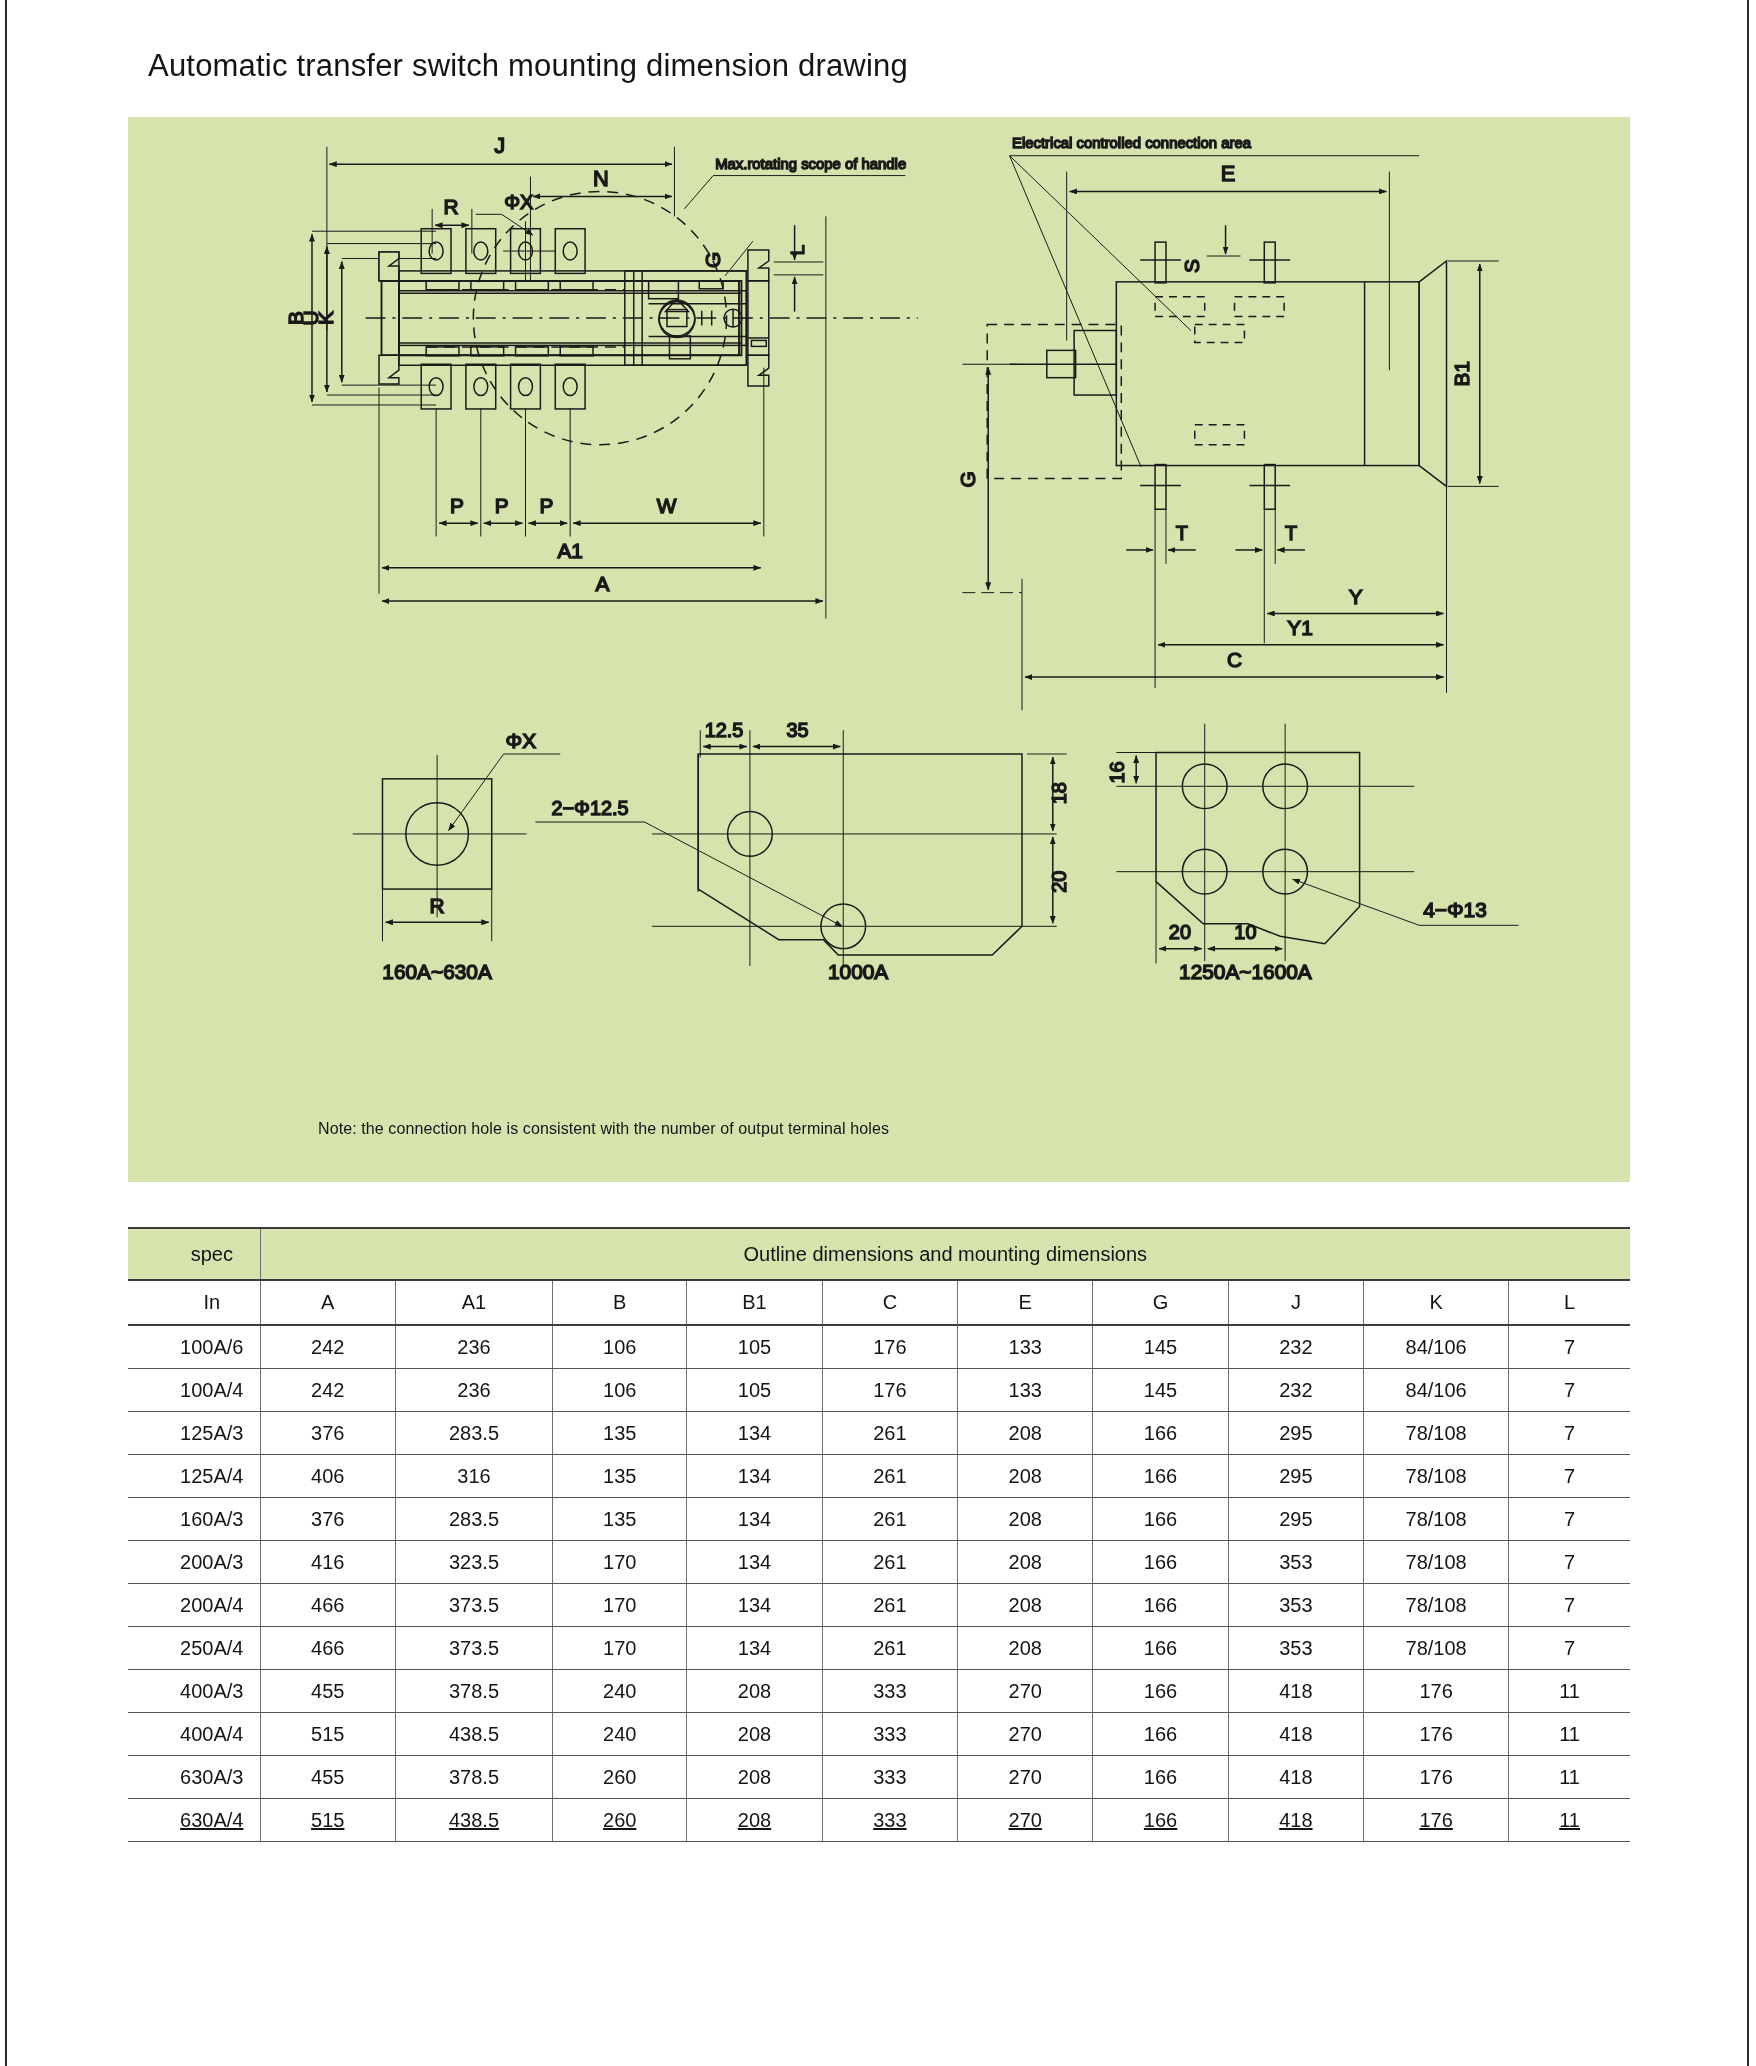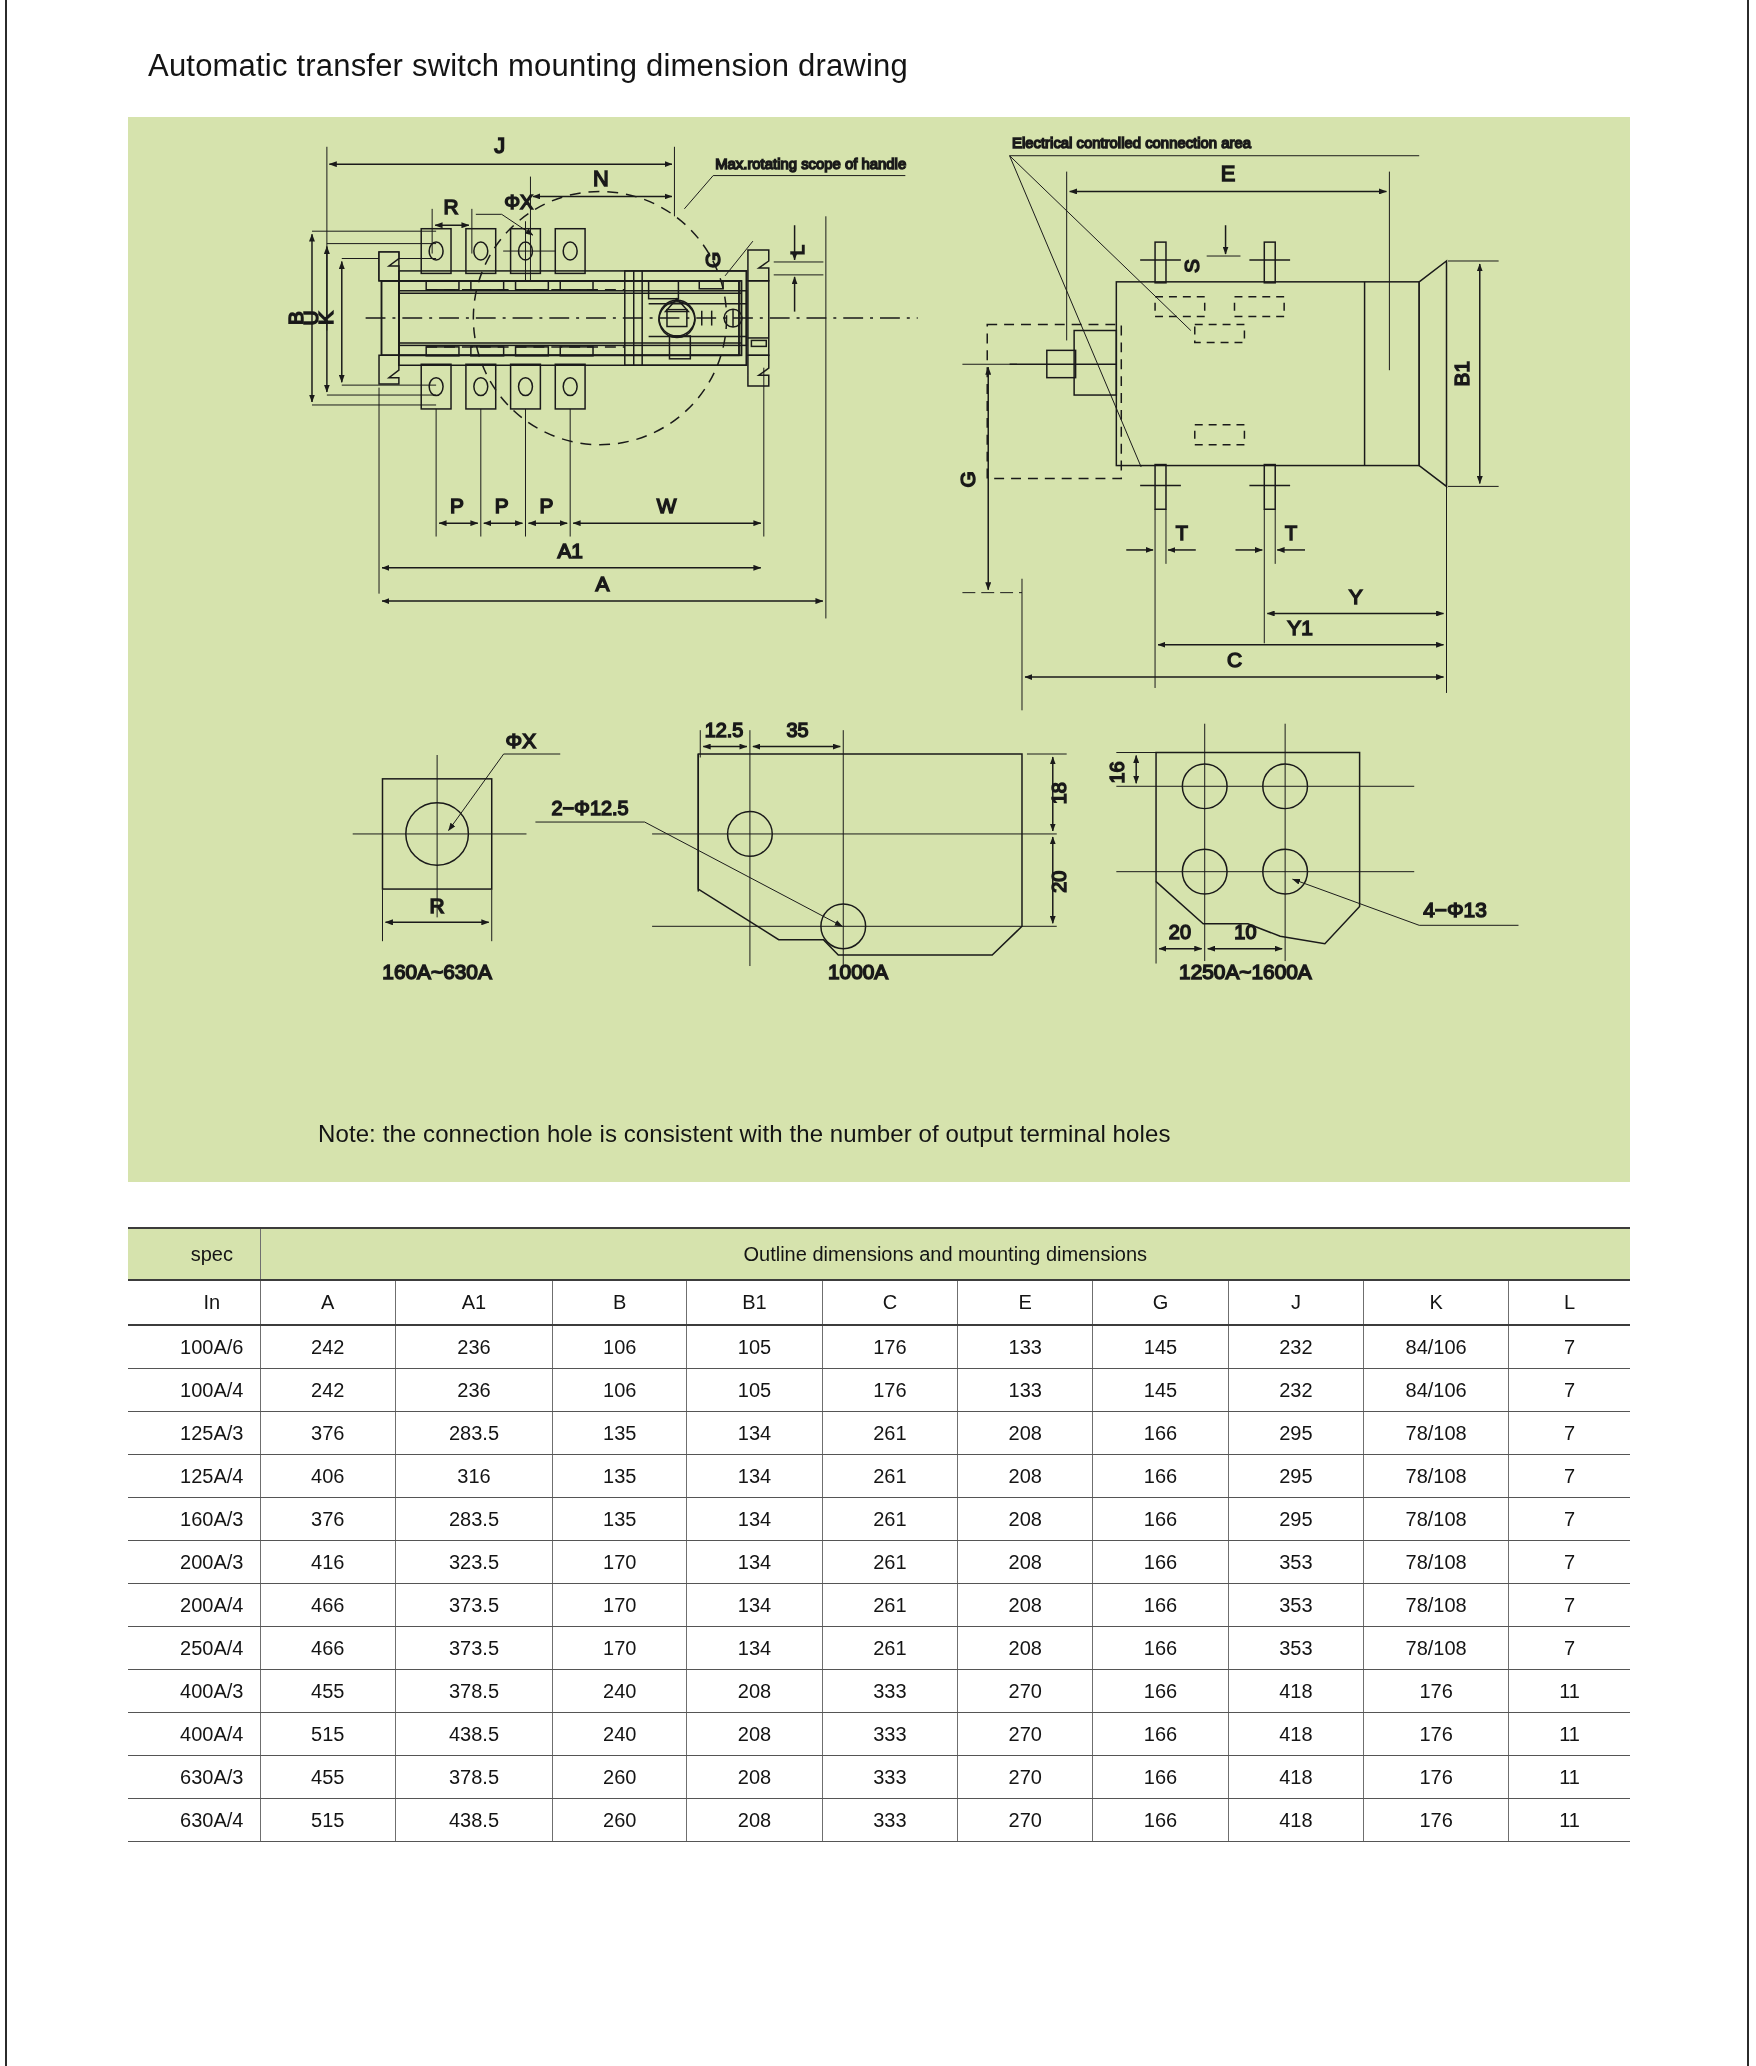--- a/index.html
+++ b/index.html
@@ -20,21 +20,21 @@
   
   #drawing-panel{
     position:absolute;left:128px;top:117px;width:1502px;height:1065px;
     background:#d6e3ad;
   }
   #drawing-svg{position:absolute;left:0;top:0;width:1502px;height:1065px;}
 
   
   #note-text{
     position:absolute;left:318px;top:1120px;
-    font-size:24px;color:#141414;white-space:nowrap;letter-spacing:0.1px;
+    font-size:16px;color:#141414;white-space:nowrap;letter-spacing:0.1px;
   }
 
   
   #spec-table{
     position:absolute;left:128px;top:1227px;width:1502px;
     border-collapse:collapse;table-layout:fixed;
   }
   #spec-table td,#spec-table th{
     border-left:1px solid #6f6f6f;border-right:1px solid #6f6f6f;
     text-align:center;vertical-align:middle;
@@ -44,21 +44,21 @@
   #spec-table tr.group-head th{
     background:#d6e3ad;height:50px;
     border-top:2.5px solid #3c3c3c;border-bottom:2.5px solid #3c3c3c;
   }
   #spec-table tr.col-head td{
     background:#ffffff;border-bottom:2.5px solid #3c3c3c;height:43px;margin-top:33px;
   }
   #spec-table tr.data-row td{
     background:#ffffff;border-bottom:1.5px solid #555555;height:42px;
   }
-  #spec-table tr.data-row:last-child td{border-bottom:1.5px solid #555555;}
+  #spec-table tr.data-row:last-child td{border-bottom:1.5px solid #555555;text-decoration:underline;}
   #spec-table td:first-child,#spec-table th:first-child{border-left:none;padding-left:36px;}
   #spec-table td:last-child,#spec-table th:last-child{border-right:none;}
 
   
   .lbl{font-family:"Liberation Sans","DejaVu Sans",sans-serif;fill:#141414;}
 </style>
 </head>
 <body>
 
 <div class="page-border-left"></div>

